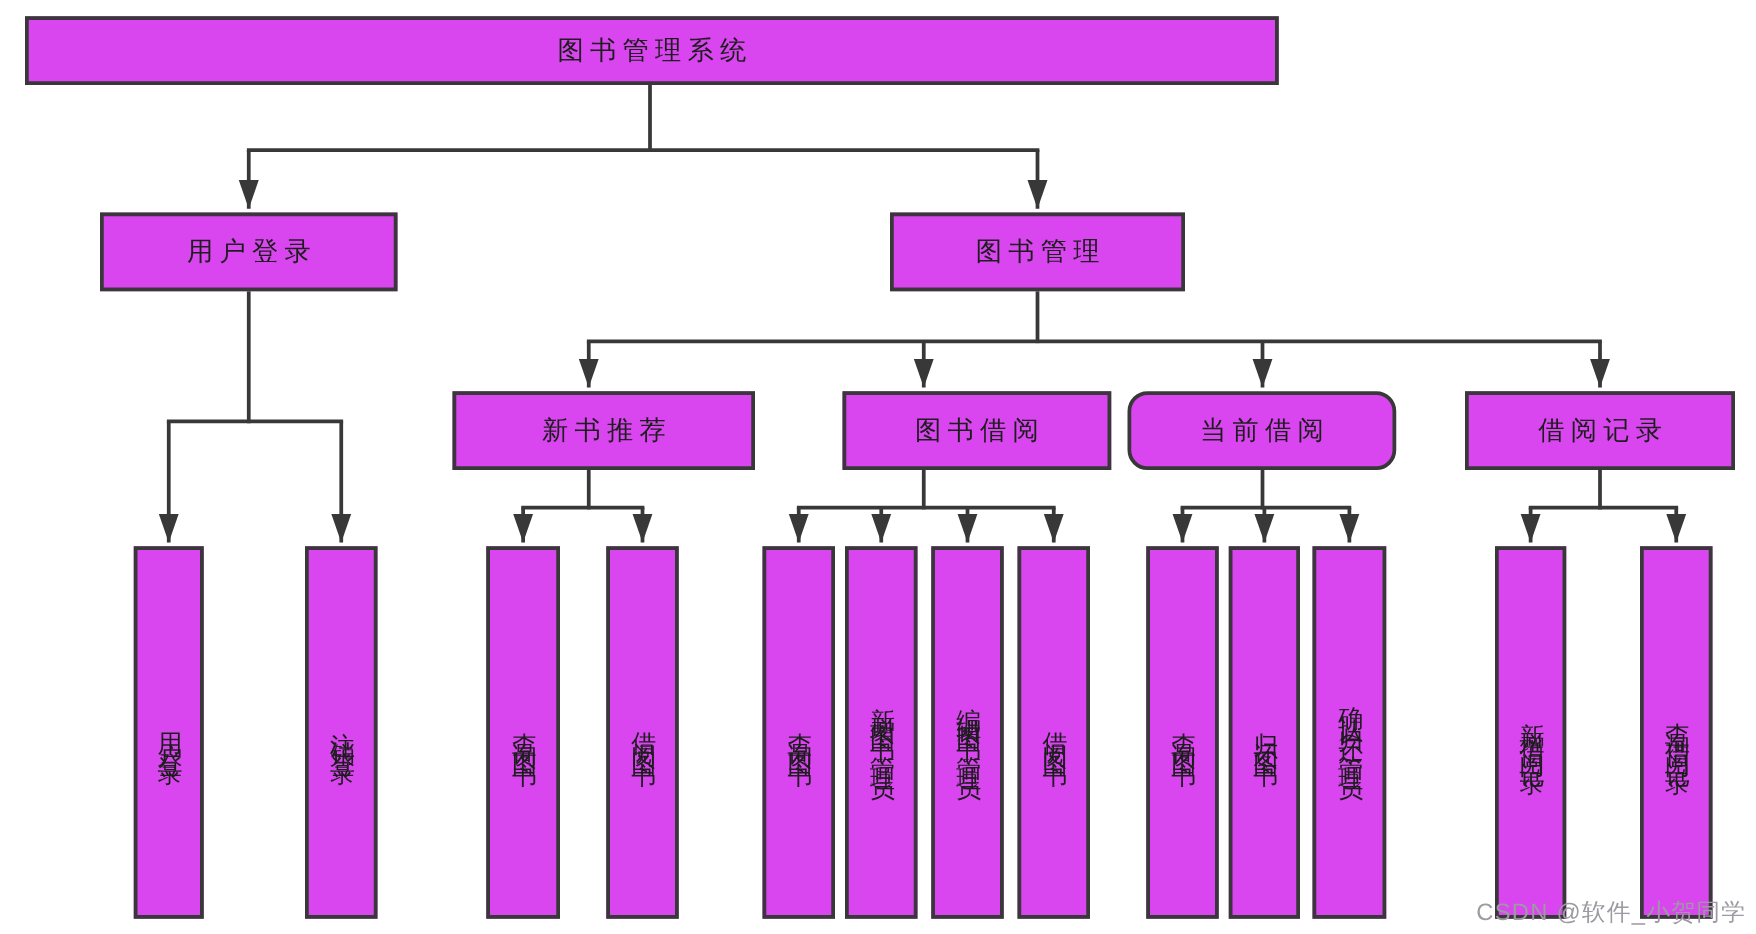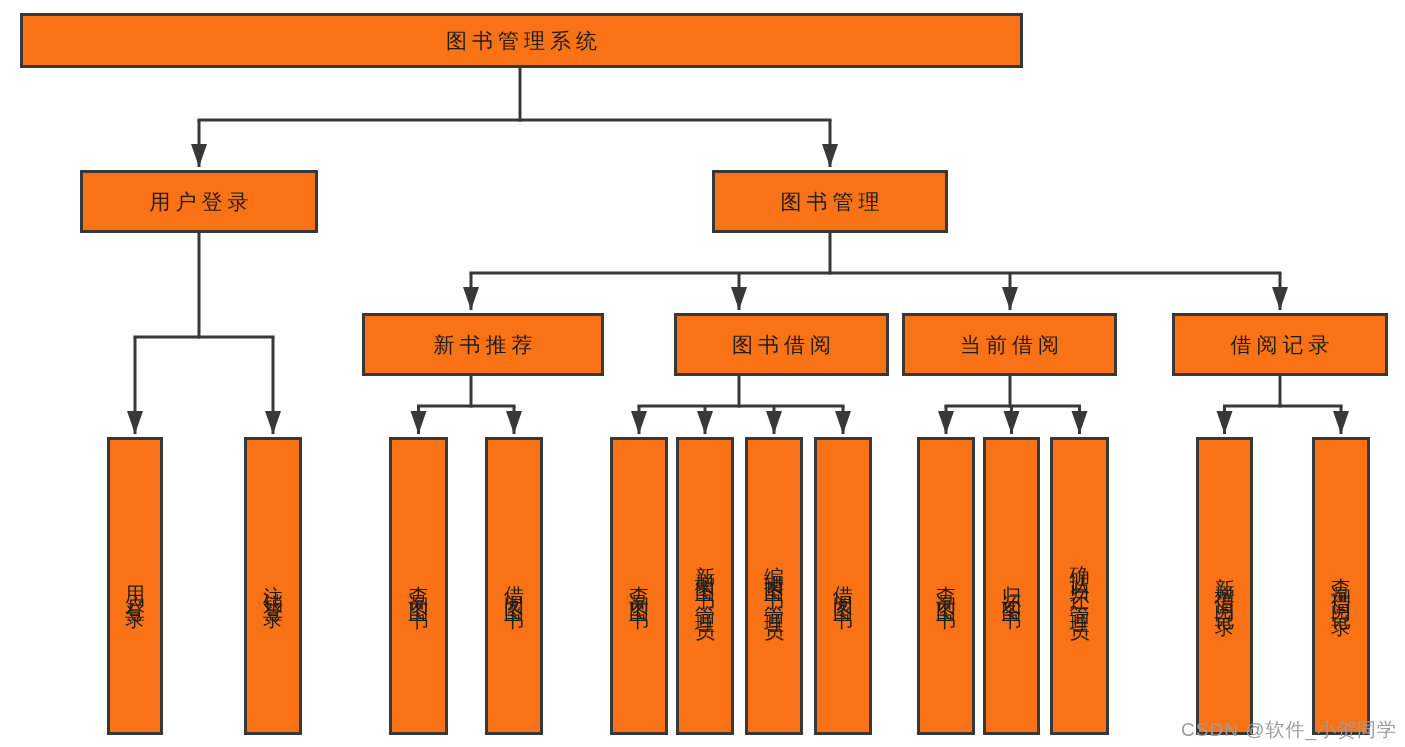--- a/index.html
+++ b/index.html
@@ -13,21 +13,21 @@
     overflow: hidden;
   }
   .connectors {
     position: absolute;
     left: 0; top: 0;
     width: 1405px; height: 747px;
   }
   .node {
     position: absolute;
     border: 3px solid #383838;
-    background: #f97316;
+    background: #d946ef;
     display: flex;
     align-items: center;
     justify-content: center;
     color: #1d1d1d;
   }
   .hnode span {
     font-size: 21px;
     letter-spacing: 5px;
     text-indent: 5px;
     line-height: 1;
@@ -40,21 +40,21 @@
     letter-spacing: 8px;
     line-height: 1.05;
     white-space: nowrap;
   }
   
   .n-root            { left: 20px;   top: 13px;  width: 1003px; height: 55px; }
   .n-user-login      { left: 80px;   top: 170px; width: 238px;  height: 63px; }
   .n-book-mgmt       { left: 712px;  top: 170px; width: 236px;  height: 63px; }
   .n-new-book        { left: 362px;  top: 313px; width: 242px;  height: 63px; }
   .n-book-borrow     { left: 632px;  top: 313px; width: 215px;  height: 63px; margin-left: 42px; }
-  .n-current-borrow  { left: 902px;  top: 313px; width: 215px;  height: 63px; }
+  .n-current-borrow  { left: 902px;  top: 313px; width: 215px;  height: 63px; border-radius: 16px; }
   .n-borrow-record   { left: 1172px; top: 313px; width: 216px;  height: 63px; }
   .vnode             { top: 437px; height: 298px; }
   .v-user-login      { left: 107px;  width: 56px; }
   .v-logout          { left: 244px;  width: 58px; }
   .v-nb-query        { left: 389px;  width: 59px; }
   .v-nb-borrow       { left: 485px;  width: 58px; }
   .v-bb-query        { left: 610px;  width: 58px; }
   .v-bb-add          { left: 676px;  width: 58px; }
   .v-bb-edit         { left: 745px;  width: 58px; }
   .v-bb-borrow       { left: 814px;  width: 58px; }

